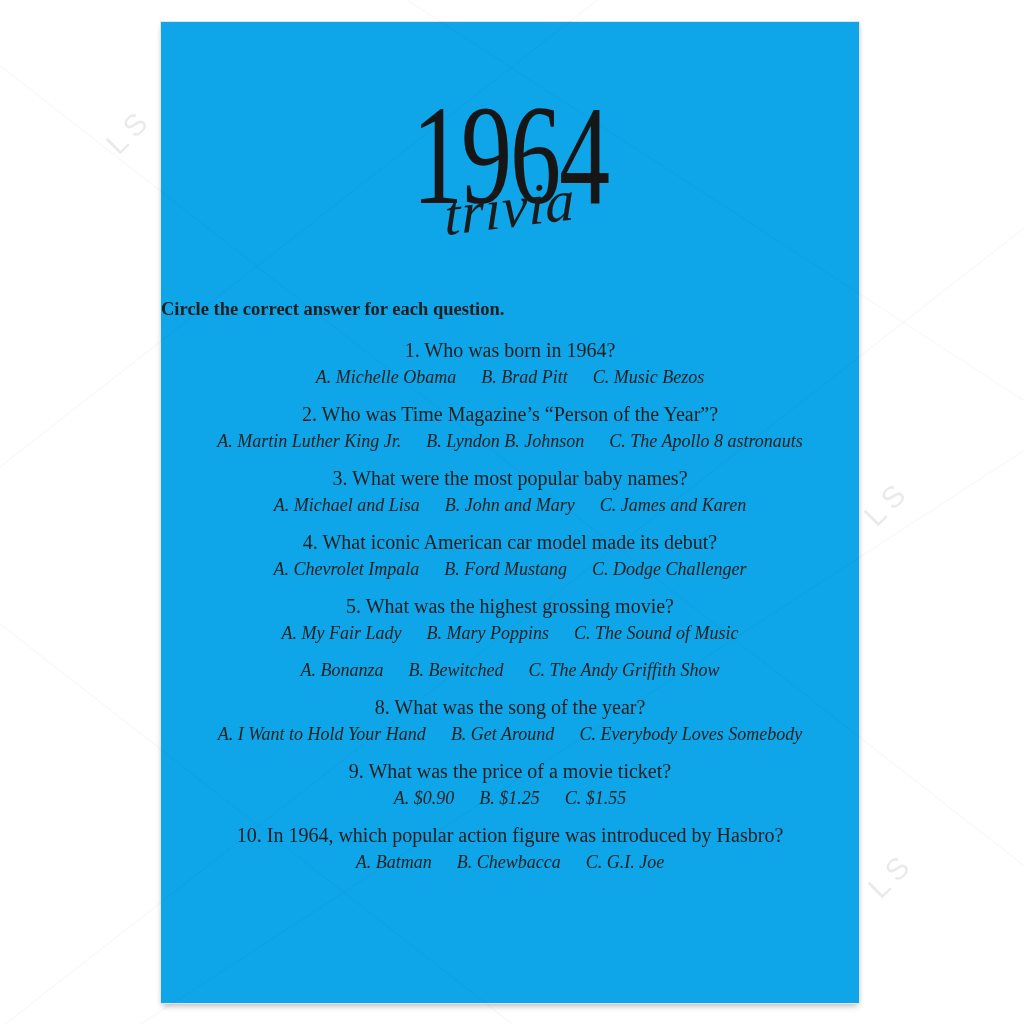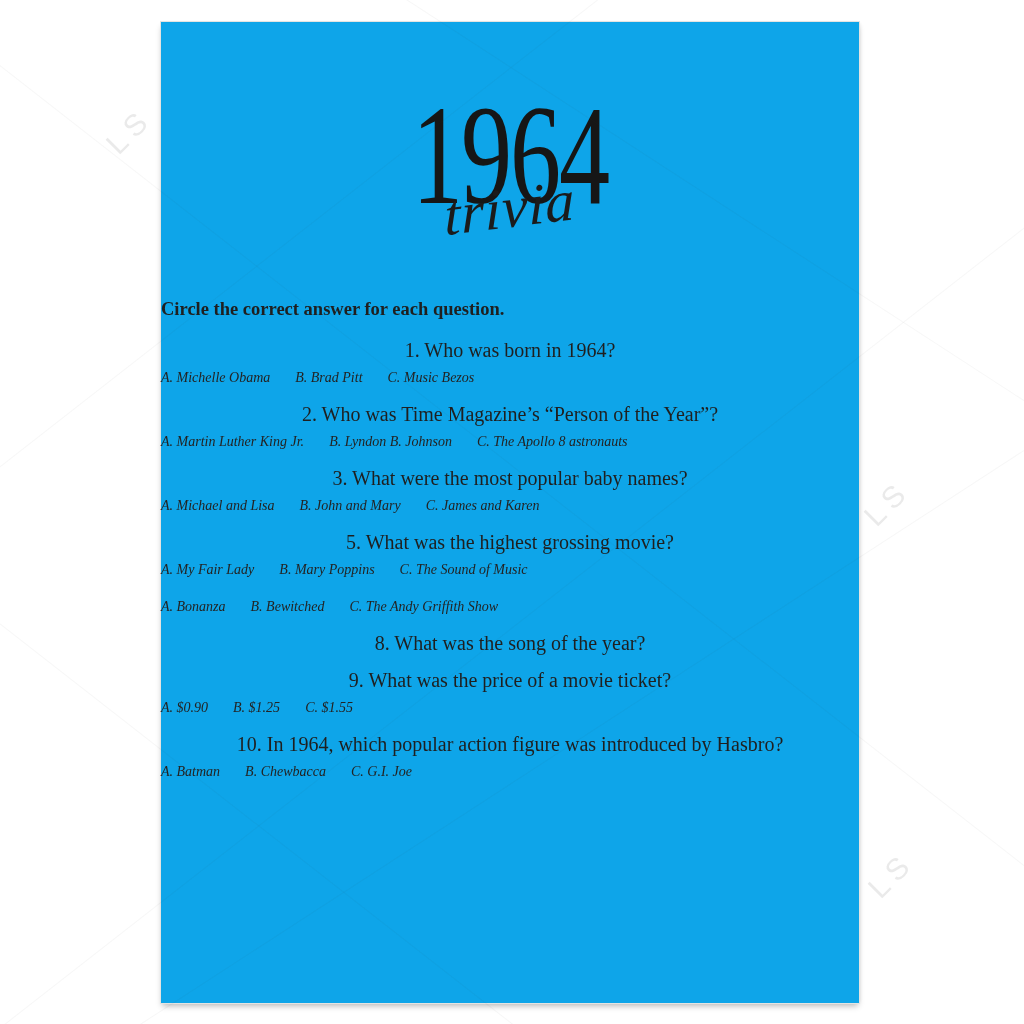--- a/index.html
+++ b/index.html
@@ -118,22 +118,23 @@
     text-align: center;
   }
   .q-text {
     font-size: 20px;
     line-height: 27px;
     color: #1f1f1f;
     white-space: nowrap;
   }
   .q-options {
     display: flex;
+    justify-content: center;
     gap: 25px;
-    font-size: 14px;
+    font-size: 18px;
     font-style: italic;
     line-height: 27px;
     color: #232323;
     white-space: nowrap;
   }
 </style>
 </head>
 <body>
 
 <div class="stage">
@@ -171,20 +172,28 @@
 
   <div class="q-block">
     <div class="q-text">3. What were the most popular baby names?</div>
     <div class="q-options">
             <span class="opt">A. Michael and Lisa</span>
             <span class="opt">B. John and Mary</span>
             <span class="opt">C. James and Karen</span>
           </div>
   </div>
 
+  <div class="q-block">
+    <div class="q-text">4. What iconic American car model made its debut?</div>
+    <div class="q-options">
+            <span class="opt">A. Chevrolet Impala</span>
+            <span class="opt">B. Ford Mustang</span>
+            <span class="opt">C. Dodge Challenger</span>
+          </div>
+  </div>
 
   <div class="q-block">
     <div class="q-text">5. What was the highest grossing movie?</div>
     <div class="q-options">
             <span class="opt">A. My Fair Lady</span>
             <span class="opt">B. Mary Poppins</span>
             <span class="opt">C. The Sound of Music</span>
           </div>
   </div>
 
@@ -192,20 +201,25 @@
     <div class="q-options">
             <span class="opt">A. Bonanza</span>
             <span class="opt">B. Bewitched</span>
             <span class="opt">C. The Andy Griffith Show</span>
           </div>
   </div>
 
 
   <div class="q-block">
     <div class="q-text">8. What was the song of the year?</div>
+    <div class="q-options">
+            <span class="opt">A. I Want to Hold Your Hand</span>
+            <span class="opt">B. Get Around</span>
+            <span class="opt">C. Everybody Loves Somebody</span>
+          </div>
   </div>
 
   <div class="q-block">
     <div class="q-text">9. What was the price of a movie ticket?</div>
     <div class="q-options">
             <span class="opt">A. $0.90</span>
             <span class="opt">B. $1.25</span>
             <span class="opt">C. $1.55</span>
           </div>
   </div>

